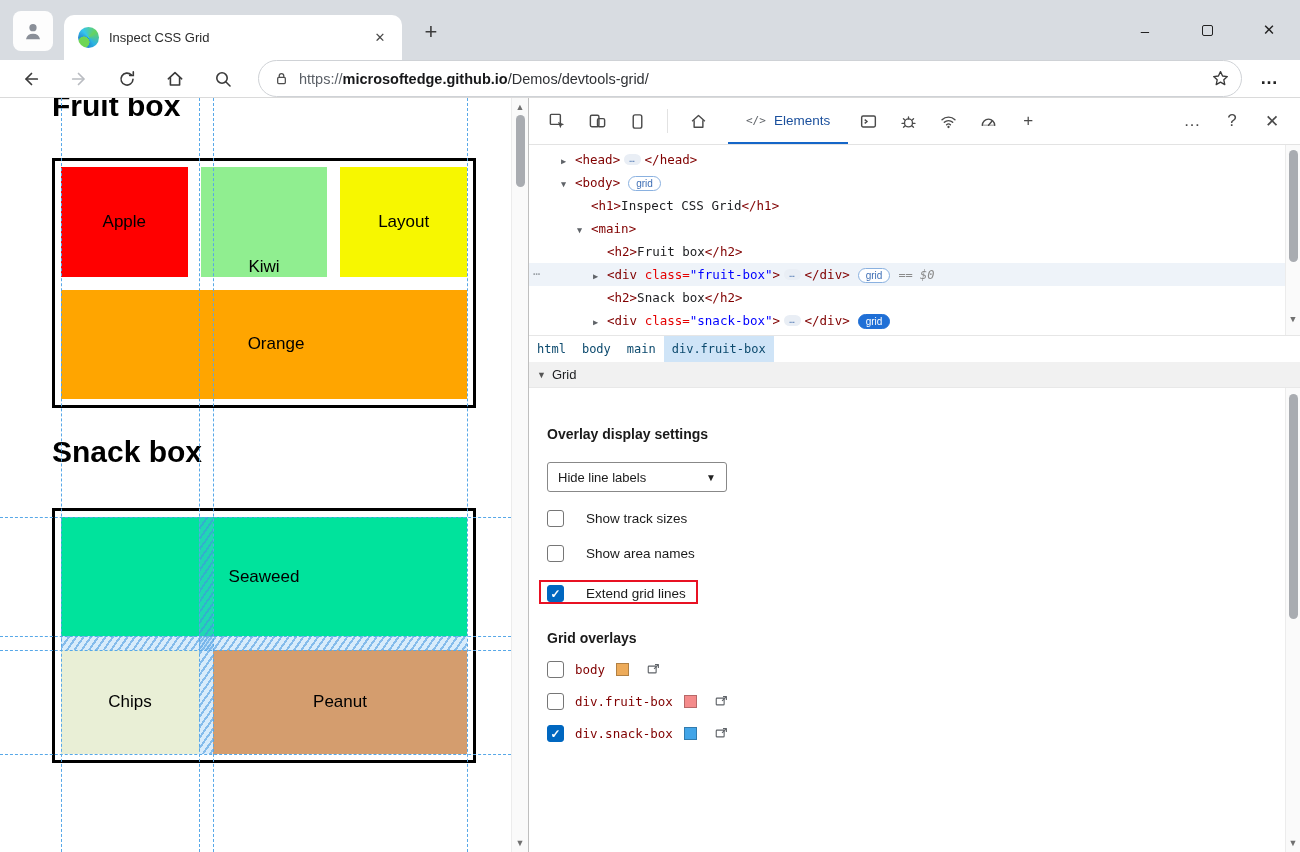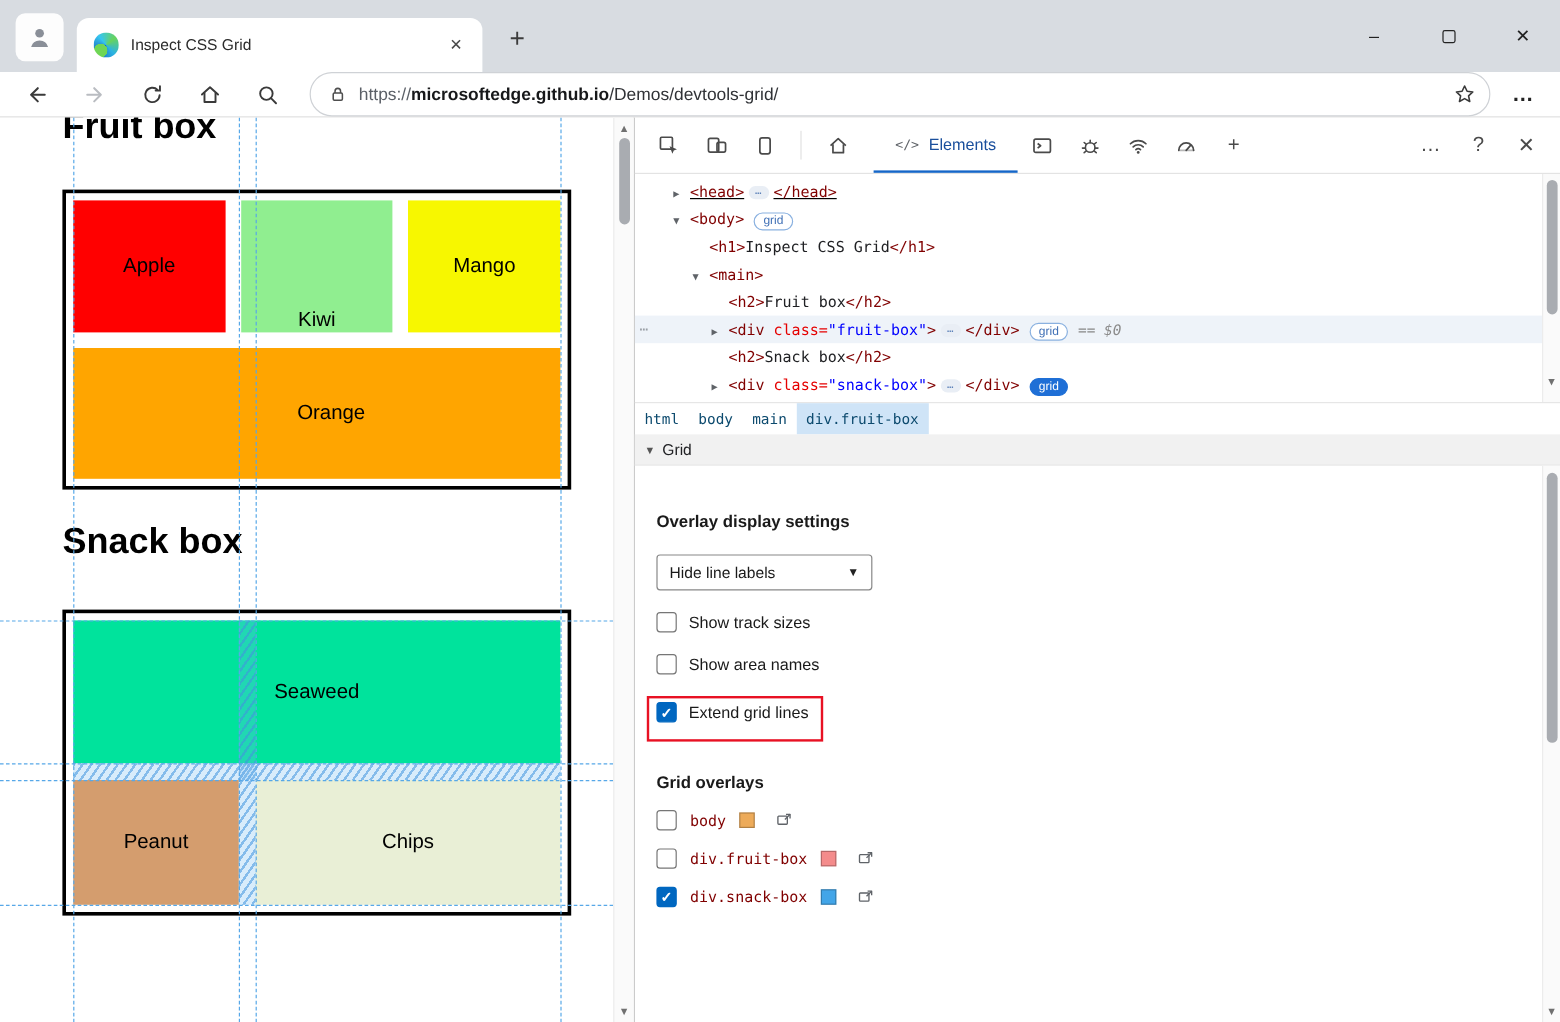--- a/index.html
+++ b/index.html
@@ -91,25 +91,25 @@
   .ptab.active{color:var(--tab-active-blue,#1566c8)}
   .tabs-chevron{margin-left:auto;margin-right:14px;color:#444;font-size:15px}
 
   .grid-header{height:26px;flex:0 0 auto;background:#f1f1f1;display:flex;align-items:center;padding-left:8px;font-size:13px;color:#202124;gap:6px;border-bottom:1px solid #e8e8e8}
   .grid-header .tri{font-size:9px;color:#555}
 
   .layout-pane{flex:1;position:relative;padding:38px 0 0 18px;overflow:hidden}
   .lp-title{font-size:14px;color:#1a1a1a;font-weight:600}
   .dropdown{width:180px;height:30px;border:1px solid #888;border-radius:3px;display:flex;align-items:center;justify-content:space-between;padding:0 10px;font-size:13px;color:#1a1a1a;background:#fff;margin:20px 0 18px 0}
   .dropdown .tri{font-size:10px;color:#222}
-  .check-row{display:flex;align-items:center;gap:10px;font-size:13.5px;color:#1a1a1a;margin:18px 0;width:max-content}
+  .check-row{display:flex;align-items:center;gap:22px;font-size:13.5px;color:#1a1a1a;margin:18px 0;width:max-content}
   .checkbox{width:17px;height:17px;border:1px solid #767676;border-radius:3px;background:#fff;flex:0 0 auto;display:flex;align-items:center;justify-content:center;color:#fff}
   .checkbox.checked{background:var(--checkbox-accent,#0067c0);border-color:var(--checkbox-accent,#0067c0)}
   .checkbox.checked::after{content:"✓";font-size:12px;font-weight:bold}
-  .red-box{border:2px solid var(--highlight-red,#e81123);padding:3px 10px 14px 6px;margin:18px 0 18px -8px;width:max-content}
+  .red-box{border:2px solid var(--highlight-red,#e81123);padding:3px 10px 0 6px;margin:18px 0 18px -8px;width:max-content}
   .red-box .check-row{margin:0}
   .lp-title.overlays{margin-top:26px}
   .overlay-row{display:flex;align-items:center;gap:11px;margin:15px 0;width:max-content}
   .overlay-label{font-family:"DejaVu Sans Mono",monospace;font-size:12.5px;color:#800000}
   .swatch{width:13px;height:13px;border:1px solid rgba(0,0,0,.25);flex:0 0 auto}
   .overlay-open-btn{display:flex;color:#5f6368;margin-left:6px}
   .overlay-open-btn svg{width:15px;height:15px}
 </style>
 </head>
 <body>
@@ -193,38 +193,38 @@
         <div class="page-h2" id="fruit-heading">Fruit box</div>
 
         <div class="fruit-grid">
           <div class="cell" style="background: rgb(255, 0, 0);">
               <span>Apple</span>
             </div>
           <div class="cell" style="background: rgb(144, 238, 144); align-items: flex-end;">
               <span>Kiwi</span>
             </div>
           <div class="cell" style="background: rgb(247, 247, 0);">
-              <span>Mango</span>
+              <span>Layout</span>
             </div>
           <div class="cell cell-wide" style="background: rgb(255, 165, 0); padding-left: 24px;">
               <span>Orange</span>
             </div>
         </div>
 
         <div class="page-h2" id="snack-heading">Snack box</div>
 
         <div class="snack-grid">
           <div class="cell cell-wide" style="background: rgb(0, 227, 156);">
               <span>Seaweed</span>
             </div>
+          <div class="cell" style="background: rgb(233, 239, 214);">
+              <span>Chips</span>
+            </div>
           <div class="cell" style="background: rgb(212, 157, 110);">
               <span>Peanut</span>
-            </div>
-          <div class="cell" style="background: rgb(233, 239, 214);">
-              <span>Chips</span>
             </div>
         </div>
 
         <div class="hatch" style="left:199px;top:419px;width:14px;height:237px"></div>
         <div class="hatch" style="left:61px;top:538px;width:406px;height:14px"></div>
         <div class="vline" style="left:61px"></div>
         <div class="vline" style="left:199px"></div>
         <div class="vline" style="left:213px"></div>
         <div class="vline" style="left:467px"></div>
         <div class="hline" style="top:419px"></div>
@@ -312,21 +312,21 @@
               <span class="dt-glyph">✕</span>
             </div>
         </div>
       </div>
 
       <div class="dom-tree" id="dom-tree">
         <div class="v-scrollbar" style="width:15px">
           <span class="scroll-thumb" style="top:5px;height:112px;left:3px"></span>
           <span class="scroll-arrow down">▼</span>
         </div>
-      <div class="tree-row" style="padding-left: 32px; text-decoration: underline;"><span class="tree-arrow">▶</span><span class="tok-tag">&lt;head&gt;</span><span class="ellipsis-pill">…</span><span class="tok-tag">&lt;/head&gt;</span></div>
+      <div class="tree-row" style="padding-left: 32px;"><span class="tree-arrow">▶</span><span class="tok-tag">&lt;head&gt;</span><span class="ellipsis-pill">…</span><span class="tok-tag">&lt;/head&gt;</span></div>
           <div class="tree-row" style="padding-left: 32px;"><span class="tree-arrow">▼</span><span class="tok-tag">&lt;body&gt;</span><span class="grid-badge">grid</span></div>
           <div class="tree-row" style="padding-left: 48px;"><span class="tree-arrow"></span><span class="tok-tag">&lt;h1&gt;</span><span class="tok-text">Inspect CSS Grid</span><span class="tok-tag">&lt;/h1&gt;</span></div>
           <div class="tree-row" style="padding-left: 48px;"><span class="tree-arrow">▼</span><span class="tok-tag">&lt;main&gt;</span></div>
           <div class="tree-row" style="padding-left: 64px;"><span class="tree-arrow"></span><span class="tok-tag">&lt;h2&gt;</span><span class="tok-text">Fruit box</span><span class="tok-tag">&lt;/h2&gt;</span></div>
           <div class="tree-row selected" style="padding-left: 64px;"><span class="tree-gutter">⋯</span><span class="tree-arrow">▶</span><span class="tok-tag">&lt;div</span><span class="tok-attr"> class=</span><span class="tok-val">"fruit-box"</span><span class="tok-tag">&gt;</span><span class="ellipsis-pill">…</span><span class="tok-tag">&lt;/div&gt;</span><span class="grid-badge">grid</span><span class="tok-meta">== $0</span></div>
           <div class="tree-row" style="padding-left: 64px;"><span class="tree-arrow"></span><span class="tok-tag">&lt;h2&gt;</span><span class="tok-text">Snack box</span><span class="tok-tag">&lt;/h2&gt;</span></div>
           <div class="tree-row" style="padding-left: 64px;"><span class="tree-arrow">▶</span><span class="tok-tag">&lt;div</span><span class="tok-attr"> class=</span><span class="tok-val">"snack-box"</span><span class="tok-tag">&gt;</span><span class="ellipsis-pill">…</span><span class="tok-tag">&lt;/div&gt;</span><span class="grid-badge active">grid</span></div>
         </div>
 
       <div class="breadcrumbs">

